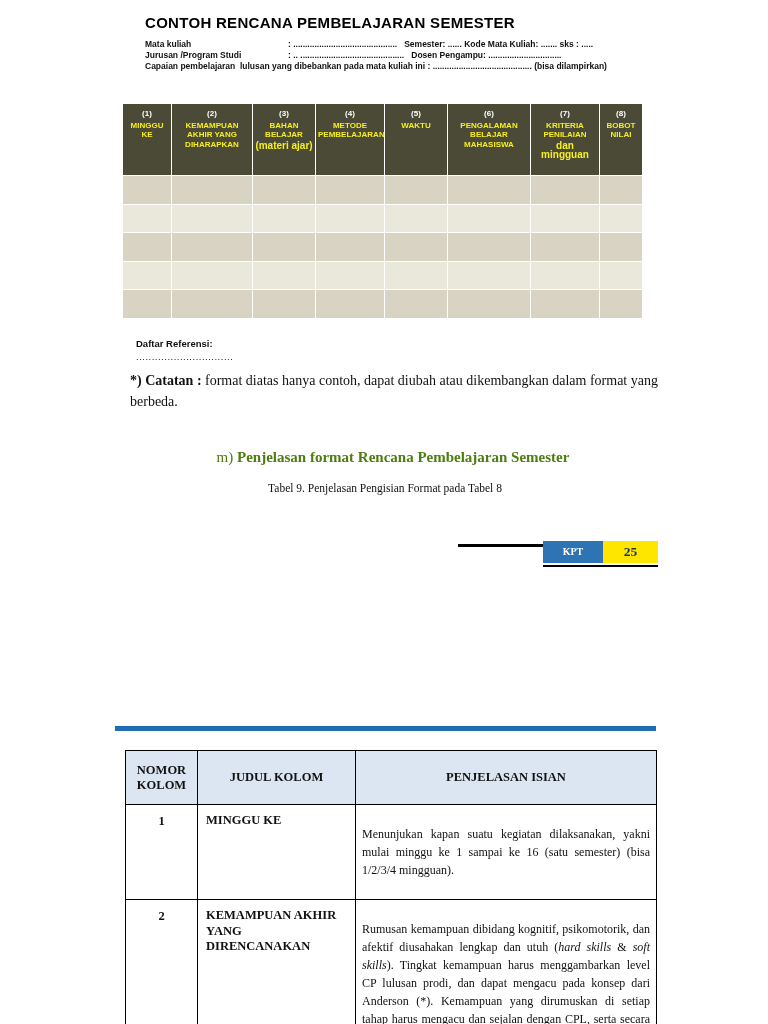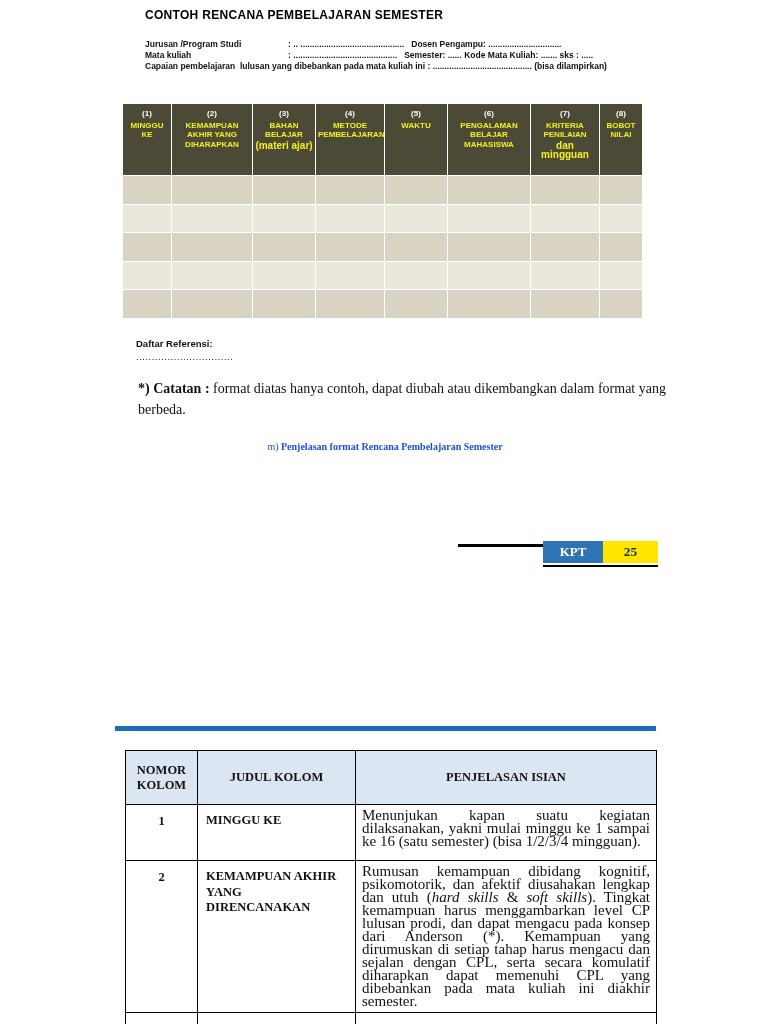--- a/index.html
+++ b/index.html
@@ -9,22 +9,22 @@
     width: 768px;
     height: 1024px;
     background: #ffffff;
     overflow: hidden;
     font-family: "Liberation Sans", sans-serif;
     color: #111;
   }
 
   
   .doc-title {
-    position: absolute; left: 145px; top: 8px; margin: 0;
-    font-size: 12px; font-weight: bold; letter-spacing: 0.3px; color: #000;
+    position: absolute; left: 145px; top: 14px; margin: 0;
+    font-size: 15px; font-weight: bold; letter-spacing: 0.3px; color: #000;
   }
   .meta { position: absolute; left: 145px; top: 39px; width: 590px;
           font-size: 8.5px; font-weight: bold; color: #111; }
   .meta-row { display: flex; line-height: 11px; }
   .meta-label { flex: 0 0 143px; }
   .meta-value { white-space: pre; }
 
   
   .rps-table {
     position: absolute; left: 122px; top: 103px; width: 512px;
@@ -43,39 +43,39 @@
   .rps-table tr.row-a td { background: var(--rps-row-dark, #d9d3c3); }
   .rps-table tr.row-b td { background: var(--rps-row-light, #eae7db); }
 
   
   .refs { position: absolute; left: 136px; top: 337px; font-size: 9.5px;
           font-weight: bold; color: #111; line-height: 13px; }
   .refs-dots { font-weight: normal; letter-spacing: 0.5px; }
 
   
   .note {
-    position: absolute; left: 130px; top: 370px; width: 528px; margin: 8px;
+    position: absolute; left: 130px; top: 370px; width: 528px; margin: 0;
     font-family: "Liberation Serif", serif; font-size: 14px; line-height: 21px; color: #111;
   }
   .section-heading {
-    position: absolute; left: 125px; top: 441px; width: 520px; margin: 0;
-    text-align: center; font-family: "Liberation Serif", serif; font-size: 10px; color: #1d4ed8;
+    position: absolute; left: 125px; top: 441px; width: 520px; margin: 8px;
+    text-align: center; font-family: "Liberation Serif", serif; font-size: 15px; color: #4d7c0f;
   }
   .table-caption {
     position: absolute; left: 125px; top: 482px; width: 520px; margin: 0;
     text-align: center; font-family: "Liberation Serif", serif; font-size: 11.5px; color: #111;
   }
 
   
   .kpt-badge { position: absolute; left: 458px; top: 541px; width: 200px; height: 27px; }
   .kpt-rule-left  { position: absolute; left: 0;   top: 3px;    width: 85px;  height: 2.5px; background: #000; }
   .kpt-label {
     position: absolute; left: 85px; top: 0; width: 60px; height: 22px;
     background: var(--badge-blue, #2e74b5); color: #fff;
-    font-family: "Liberation Serif", serif; font-weight: bold; font-size: 13px;
+    font-family: "Liberation Serif", serif; font-weight: bold; font-size: 10px;
     text-align: center; line-height: 22px;
   }
   .kpt-number {
     position: absolute; left: 145px; top: 0; width: 55px; height: 22px;
     background: var(--badge-yellow, #ffe600); color: var(--badge-number-color, #17365d);
     font-family: "Liberation Serif", serif; font-weight: bold; font-size: 13.5px;
     text-align: center; line-height: 22px;
   }
   .kpt-rule-bottom { position: absolute; left: 85px; top: 23.5px; width: 115px; height: 2.5px; background: #000; }
 
@@ -94,40 +94,40 @@
   }
   .expl-table th, .expl-table td { border: 1.2px solid #000; }
   .expl-table th {
     background: var(--table2-header-bg, #dce6f2);
     font-size: 12.5px; font-weight: bold; text-align: center; vertical-align: middle;
     height: 54px; padding: 4px;
   }
   .expl-table td { vertical-align: top; }
   .expl-table td.num  { text-align: center; font-weight: bold; font-size: 12.5px; padding-top: 9px; }
   .expl-table td.ttl  { font-weight: bold; font-size: 12.5px; line-height: 15.5px; padding: 8px 8px 4px 8px; }
-  .expl-table td.expl { font-size: 15px; line-height: 13px; text-align: justify; padding: 4px 6px; }
+  .expl-table td.expl { font-size: 12px; line-height: 18px; text-align: justify; padding: 20px 6px; }
   .expl-table tr.r1   { height: 56px; }
   .expl-table tr.r2   { height: 152px; }
   .expl-table tr.stub { height: 40px; }
 </style>
 </head>
 <body>
 
 <div class="page">
 
   <h1 class="doc-title">CONTOH RENCANA PEMBELAJARAN SEMESTER</h1>
 
   <div class="meta">
     <div class="meta-row">
+      <span class="meta-label">Mata kuliah</span>
+      <span class="meta-value">: ............................................   Semester: ...... Kode Mata Kuliah: ....... sks : .....</span>
+    </div>
+    <div class="meta-row">
       <span class="meta-label">Jurusan /Program Studi</span>
       <span class="meta-value">: .. ............................................   Dosen Pengampu: ...............................</span>
-    </div>
-    <div class="meta-row">
-      <span class="meta-label">Mata kuliah</span>
-      <span class="meta-value">: ............................................   Semester: ...... Kode Mata Kuliah: ....... sks : .....</span>
     </div>
     <div class="meta-row">
       <span class="meta-value">Capaian pembelajaran  lulusan yang dibebankan pada mata kuliah ini : .......................................... (bisa dilampirkan)</span>
     </div>
   </div>
 
   <table class="rps-table">
     <colgroup>
       <col style="width:48px">
         <col style="width:80px">
@@ -238,20 +238,21 @@
 
   <div class="refs">
     <div>Daftar Referensi:</div>
     <div class="refs-dots">...............................</div>
   </div>
 
   <p class="note"><span style="font-weight: bold;">*) Catatan : </span><span>format diatas hanya contoh, dapat diubah atau dikembangkan dalam format yang berbeda.</span></p>
 
   <p class="section-heading"><span>m) </span><span style="font-weight: bold;">Penjelasan format Rencana Pembelajaran Semester</span></p>
 
+  <p class="table-caption">Tabel 9. Penjelasan Pengisian Format pada Tabel 8</p>
 
   <div class="kpt-badge">
     <span class="kpt-rule-left"></span>
     <span class="kpt-label">KPT</span>
     <span class="kpt-number">25</span>
     <span class="kpt-rule-bottom"></span>
   </div>
 
   <div class="blue-divider"></div>
 

